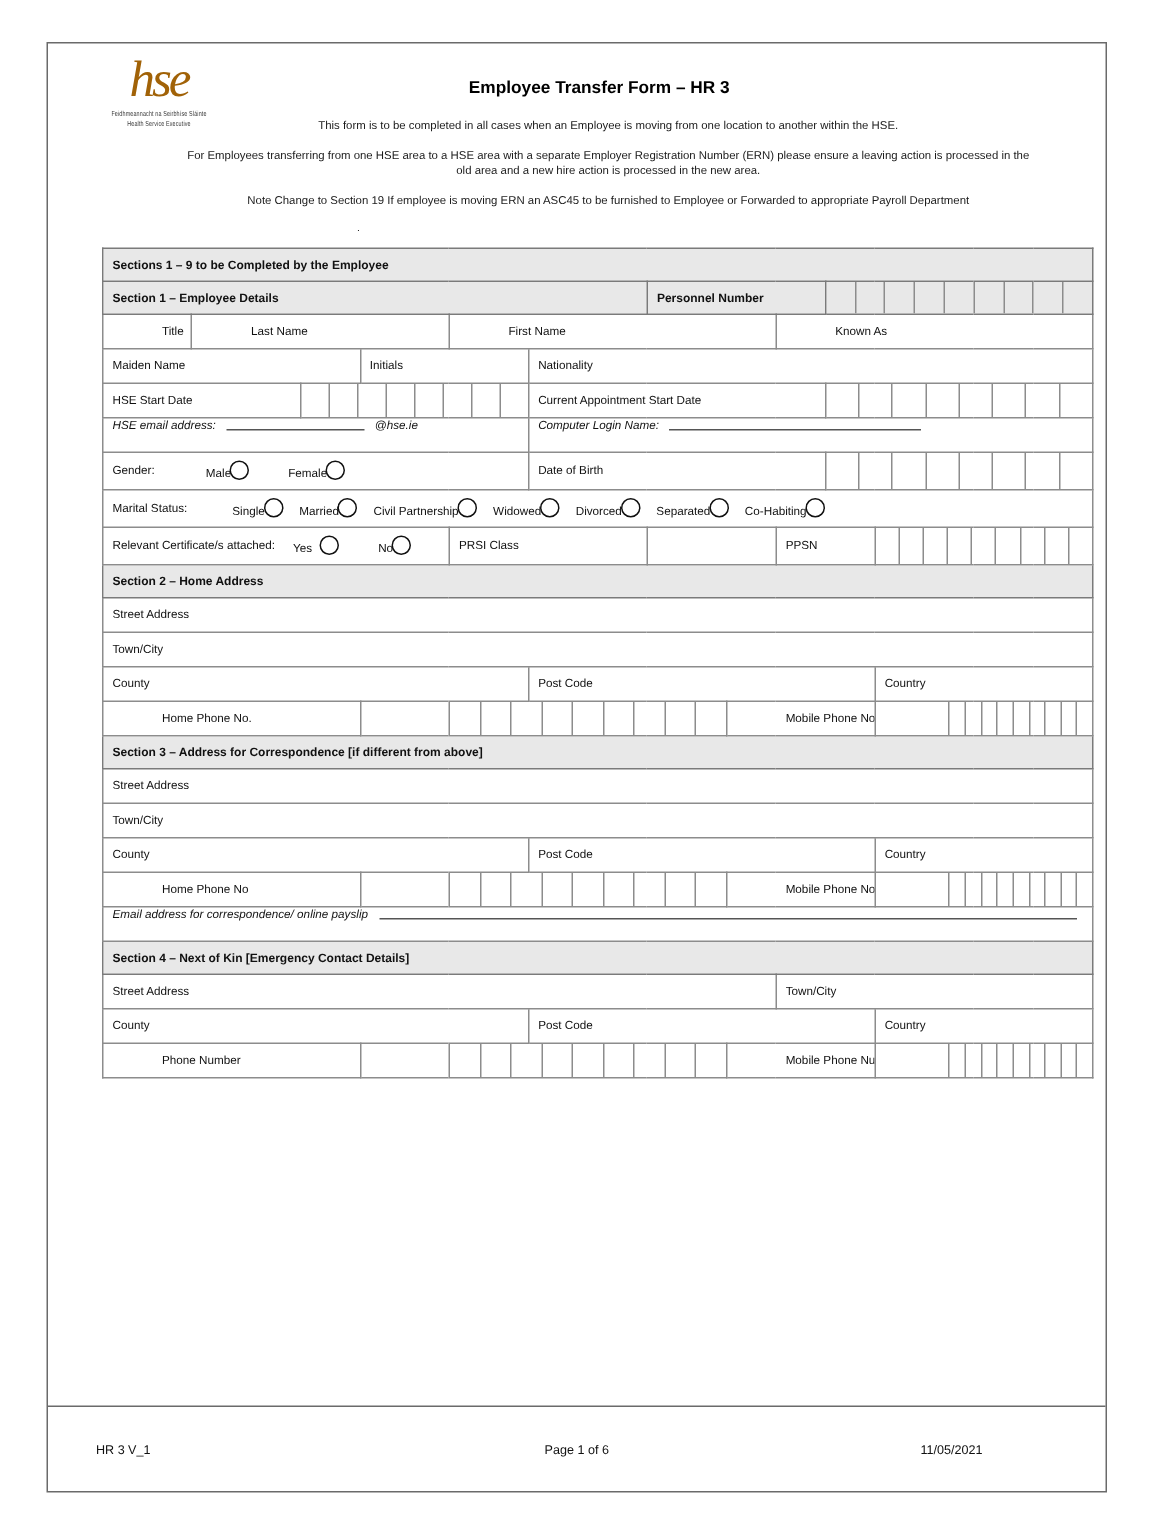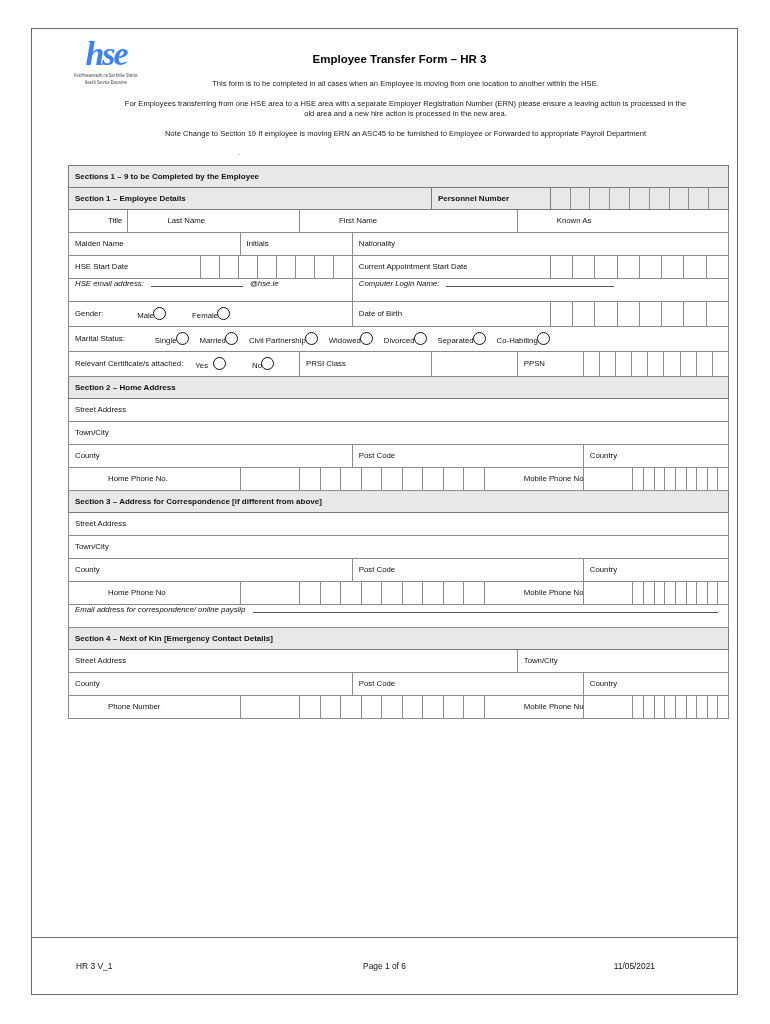--- a/index.html
+++ b/index.html
@@ -32,23 +32,23 @@
   .logo-wrap {
     position: absolute;
     left: 26px; top: 8px;
     width: 96px;
     text-align: center;
   }
   .logo-mark {
     font-family: "Liberation Serif", serif;
     font-size: 34px;
     font-style: italic;
-    font-weight: 700;
+    font-weight: 400;
     line-height: 34px;
-    color: #3b82f6;
+    color: #a16207;
     letter-spacing: -2px;
   }
   .logo-sub {
     margin-top: 2px;
     font-size: 3.6px;
     line-height: 5px;
     color: #3a3a3a;
     letter-spacing: .1px;
     transform: scaleY(1.35);
     transform-origin: top center;
@@ -137,21 +137,21 @@
   .footer {
     position: absolute;
     left: 0; right: 0; bottom: 0;
     height: 57px;
     border-top: 1px solid #6a6a6a;
     display: flex;
     align-items: center;
     font-size: 8.4px;
     color: #111;
   }
-  .footer .f1 { position: absolute; left: 44px; }
+  .footer .f1 { position: absolute; left: 32px; }
   .footer .f2 { position: absolute; left: 0; right: 0; text-align: center; }
   .footer .f3 { position: absolute; right: 82px; }
 </style>
 </head>
 <body>
 
 <div class="page">
 
   <div class="hdr">
     <div class="logo-wrap">

